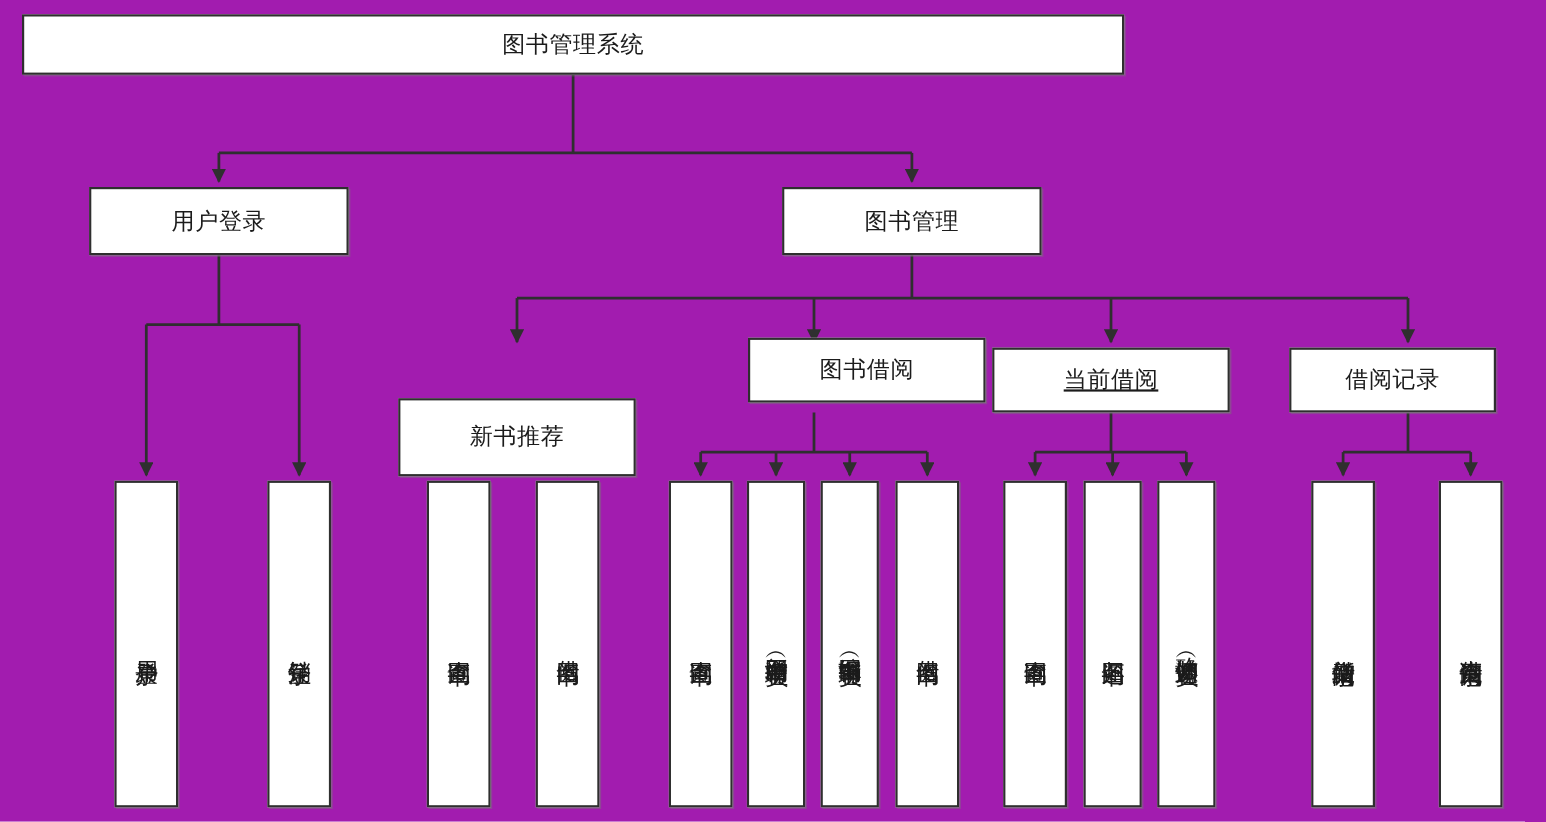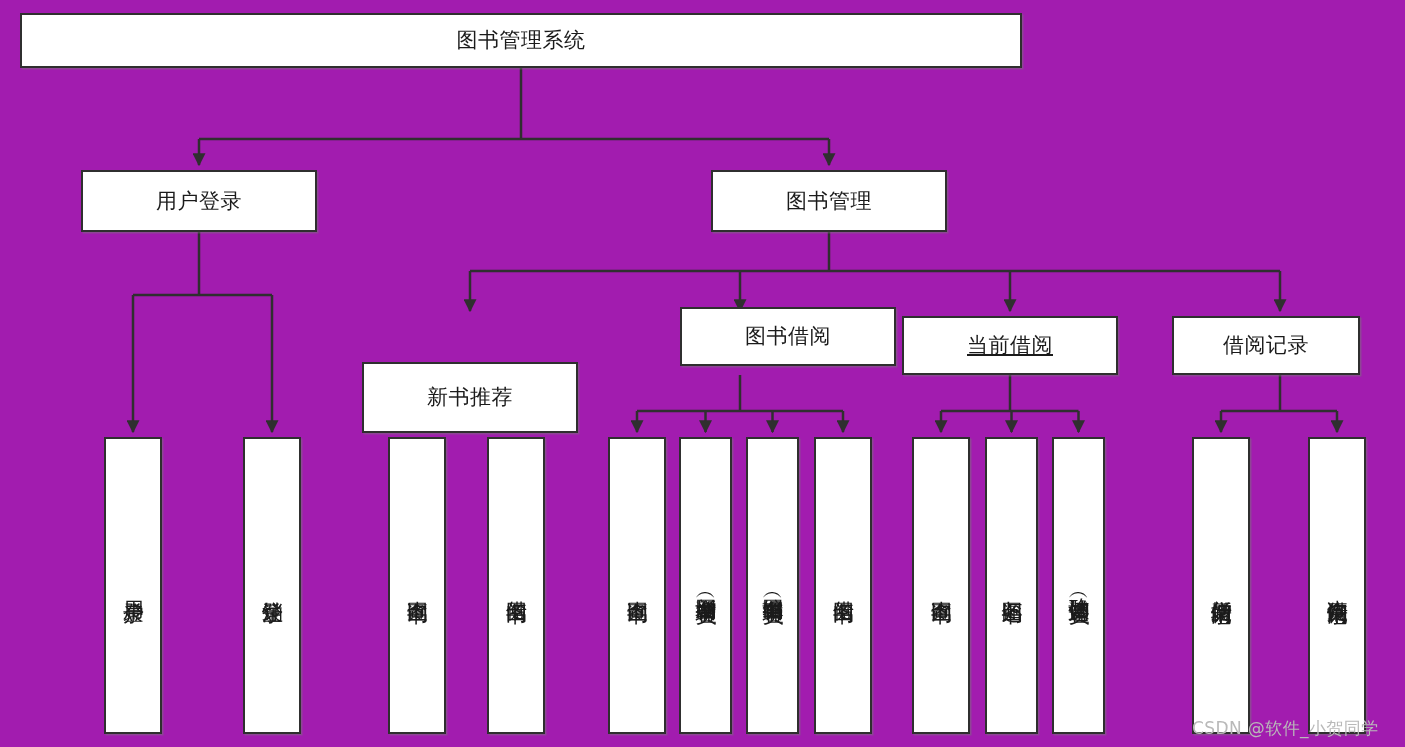--- a/index.html
+++ b/index.html
@@ -165,15 +165,14 @@
         <span class="node-label">确认归还（管理员）</span>
       </div>
       <div class="node vertical" style="left: 1192px; top: 437px; width: 58px; height: 297px;">
         <span class="node-label">新增借阅记录</span>
       </div>
       <div class="node vertical" style="left: 1308px; top: 437px; width: 58px; height: 297px;">
         <span class="node-label">查询借阅记录</span>
       </div>
     </div>
 
-  <div class="watermark" style="left: 1192px; top: 717px; color: rgb(185, 185, 185);">CSDN @软件_小贺同学</div>
 
 </div>
 
 </body></html>

